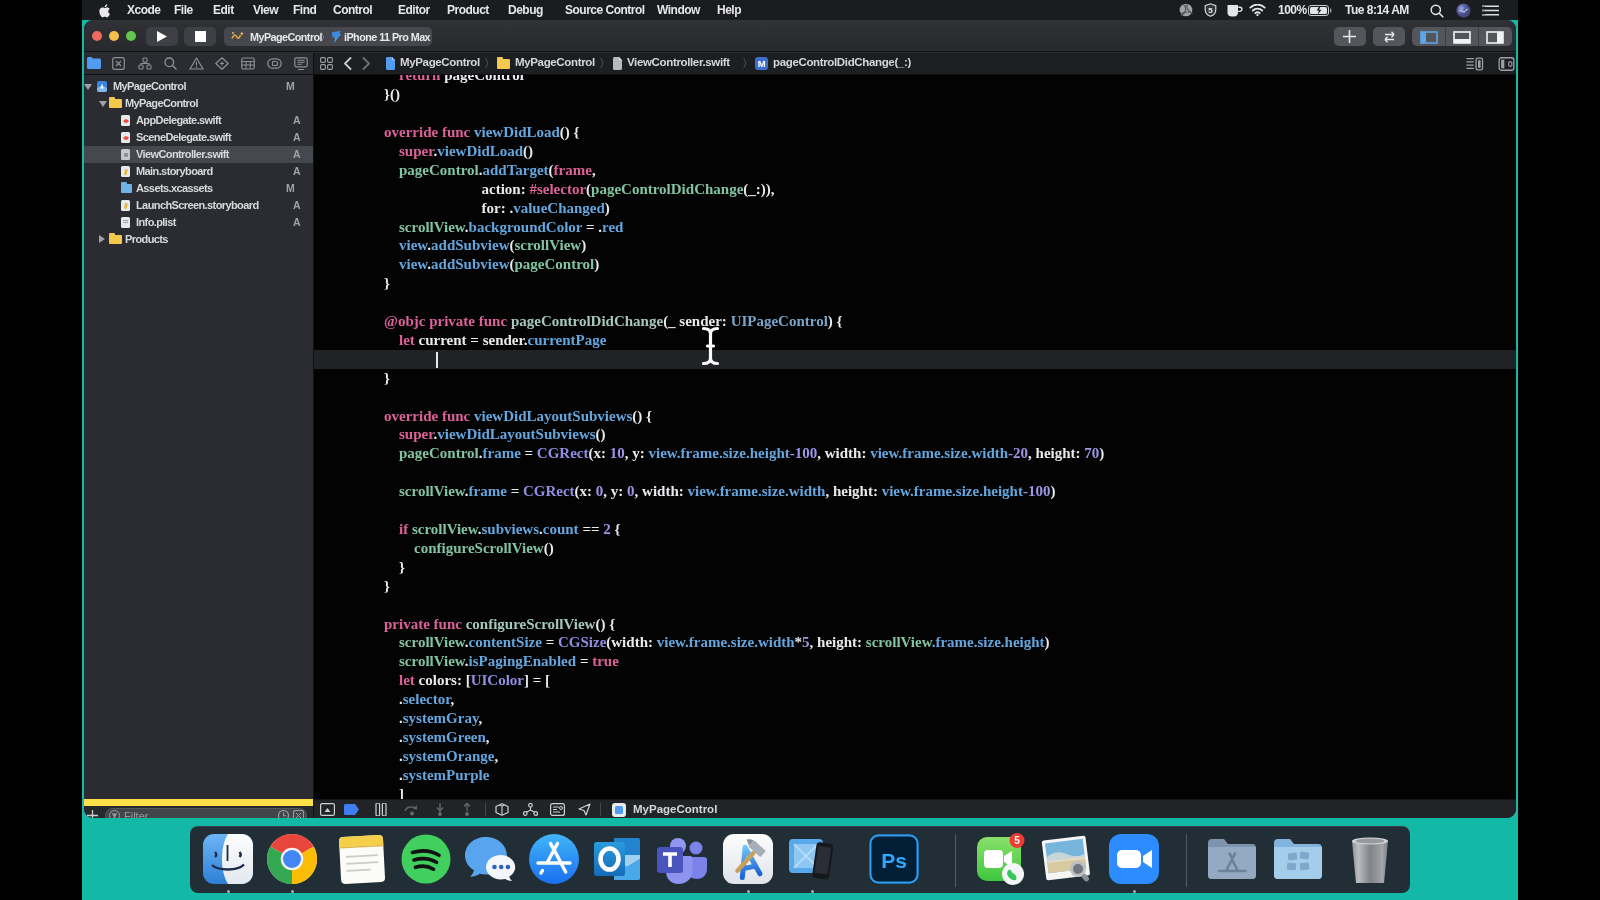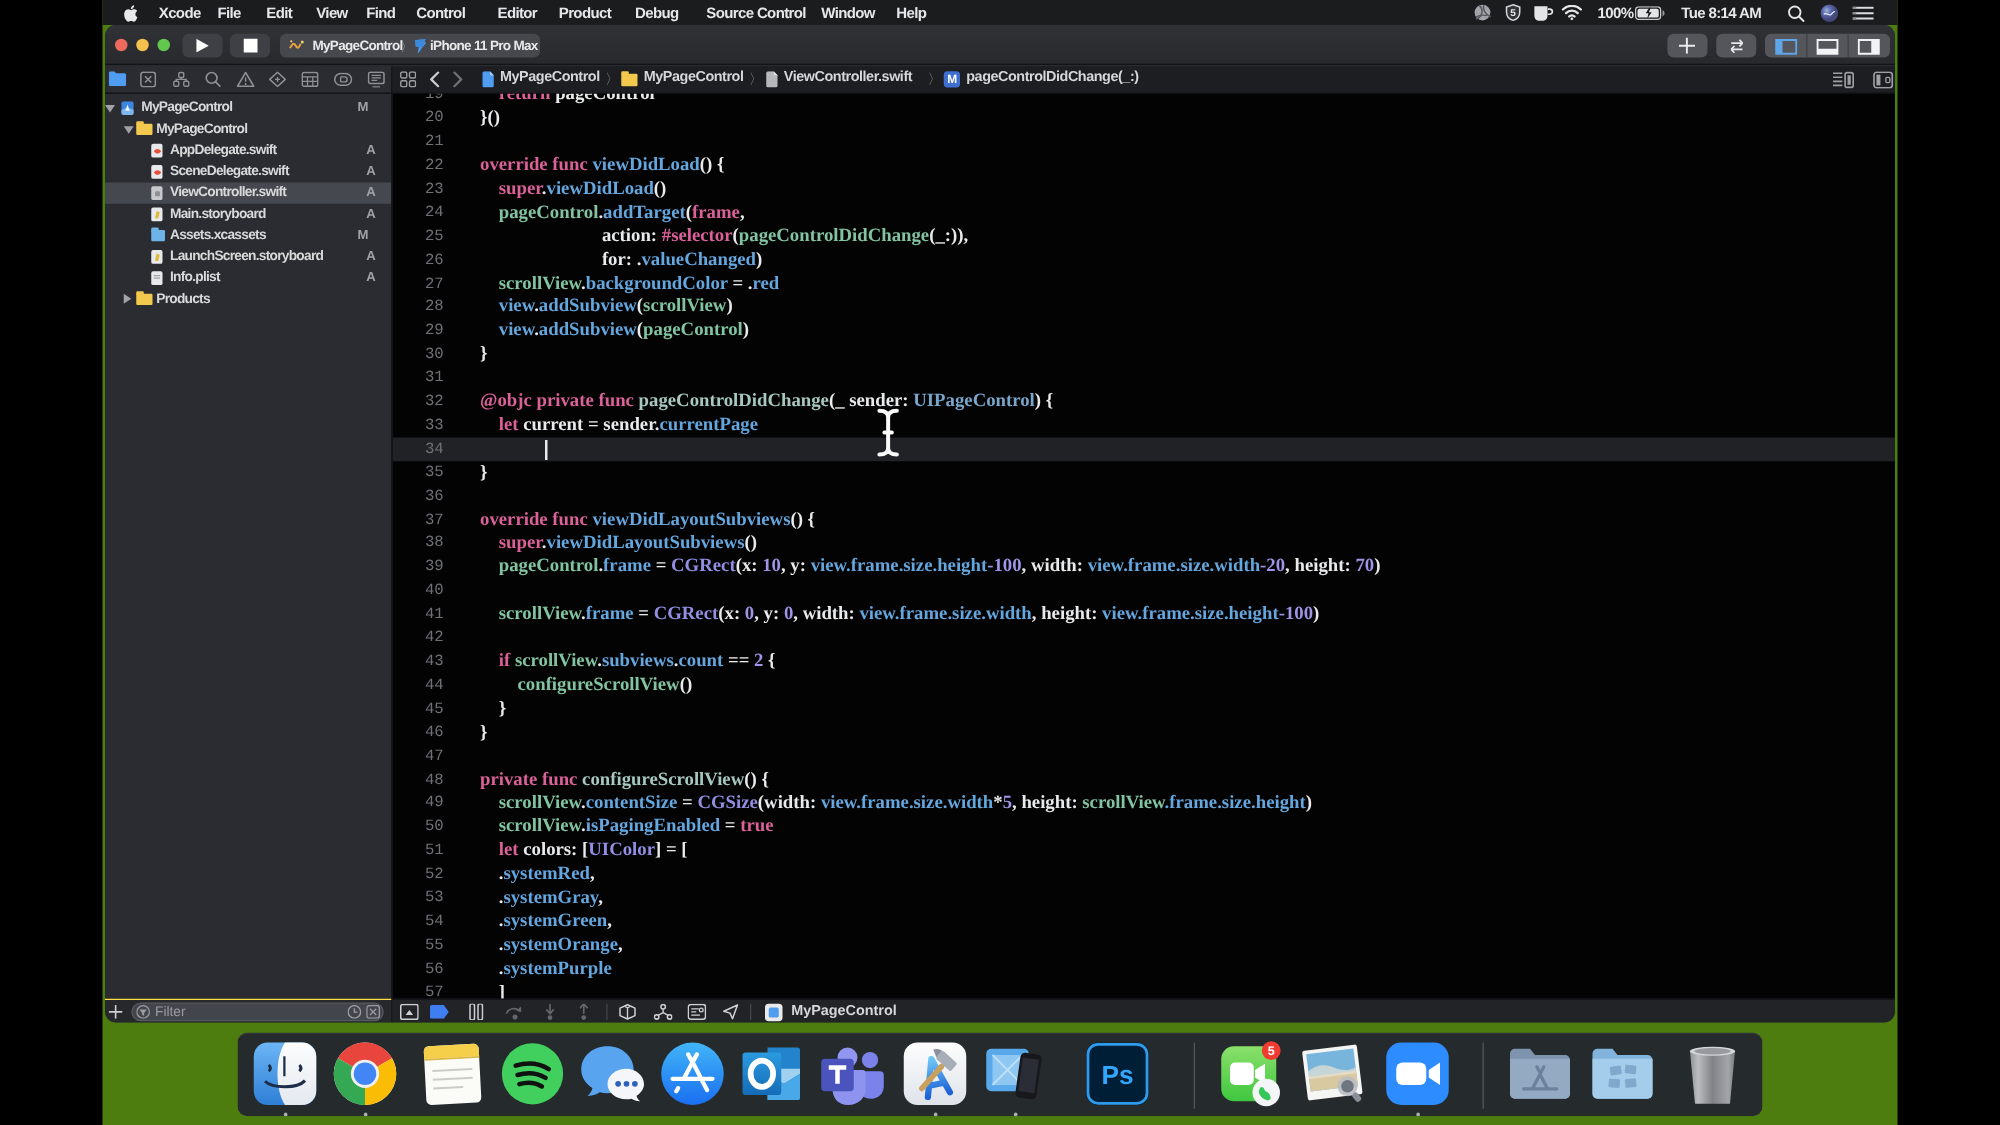--- a/index.html
+++ b/index.html
@@ -1,16 +1,16 @@
 <!DOCTYPE html>
 <html><head><meta charset="utf-8">
 <style>
 html,body{margin:0;padding:0;background:#000;width:1600px;height:900px;overflow:hidden}
 *{box-sizing:border-box}
-#content{position:absolute;left:82px;top:0;width:1436px;height:900px;background:#4d7c0f;font-family:"Liberation Sans",sans-serif}
+#content{position:absolute;left:82px;top:0;width:1436px;height:900px;background:#14b8a6;font-family:"Liberation Sans",sans-serif}
 .abs{position:absolute}
 
 #menubar{position:absolute;left:0;top:0;width:1436px;height:20px;background:#1b1c1e;color:#e6e7e9;font-size:12px}
 #menubar .mi{position:absolute;top:3px;white-space:nowrap;font-weight:600;letter-spacing:-.5px}
 
 #window{position:absolute;left:2px;top:20px;width:1432px;height:798px;border-radius:9px;overflow:hidden;background:#292b30}
 #toolbar{position:absolute;left:0;top:0;width:1432px;height:32px;background:linear-gradient(#303236,#27292d);border-bottom:1px solid #121315}
 .tl{position:absolute;top:10.5px;width:10px;height:10px;border-radius:50%}
 .tbtn{position:absolute;top:7px;height:19px;background:#3e4045;border-radius:5px}
 .pill{position:absolute;top:7px;height:19px;background:#47484e;border-radius:5px;color:#e8e9ea;font-size:10.8px;font-weight:600;letter-spacing:-.55px;white-space:nowrap}
@@ -34,21 +34,21 @@
 #jumpbar{position:absolute;left:230px;top:33px;width:1202px;height:21px;background:#1d1e22;color:#d6d7da;font-size:11.5px;font-weight:600;letter-spacing:-.35px}
 #jumpbar .jt{position:absolute;top:3px;white-space:nowrap}
 .jsep{color:#7b7d82;font-weight:400}
 
 #editor{position:absolute;left:230px;top:55px;width:1202px;height:724px;background:#030304;overflow:hidden}
 #lineh{position:absolute;left:0;width:1202px;height:19px;background:#212226}
 #gutter{position:absolute;left:0;width:41px;text-align:right;font-family:"Liberation Mono",monospace;font-size:12.5px;color:#6f7176;line-height:18.9px;white-space:pre}
 #code{position:absolute;left:55px;font-family:Liberation Serif, serif;font-size:15px;font-weight:700;line-height:18.9px;white-space:pre;color:#e9eaec}
 .k{color:#db6198}.b{color:#64a6de}.m{color:#82c4a2}.t{color:#928ee2}.u{color:#79a5c9}.n{color:#9e95e8}.d{color:#a6c8be}
 
-#filterbar{position:absolute;left:0;top:779px;width:229px;height:19px;background:#26282c;border-top:1px solid #fde047}
+#filterbar{position:absolute;left:0;top:779px;width:229px;height:19px;background:#26282c;border-top:7px solid #fde047}
 #debugbar{position:absolute;left:230px;top:779px;width:1202px;height:19px;background:#222327;border-top:1px solid #141518;color:#d6d7d9}
 
 #dock{position:absolute;left:108px;top:826px;width:1220px;height:67px;background:rgba(35,38,47,.95);border-radius:8px;border-top:1px solid rgba(255,255,255,.08)}
 .dicon{position:absolute;top:6px;width:52px;height:52px}
 .ddot{position:absolute;top:63px;width:3px;height:3px;border-radius:50%;background:#aaacb2}
 .dsep{position:absolute;top:7px;width:1px;height:53px;background:rgba(255,255,255,.22)}
 </style></head>
 <body>
 <div id="content">
   <div id="menubar">
@@ -324,59 +324,20 @@
         </svg>
       <svg class="abs" style="left:1184px;top:3.5px" width="17" height="14" viewBox="0 0 15 13">
           <rect x=".7" y=".7" width="13.6" height="11.6" rx="2" fill="none" stroke="#9ea0a5" stroke-width="1.2"></rect>
           <rect x="2.5" y="2.5" width="3" height="8" fill="#9ea0a5"></rect>
           <rect x="9.5" y="4.5" width="3" height="4" rx="1" fill="none" stroke="#9ea0a5" stroke-width="1"></rect>
         </svg>
     </div>
     <div id="hdiv"></div>
     <div id="editor">
       <div id="lineh" style="top:274.7px"></div>
-      <div id="gutter" style="top:-8.75px">19
-20
-21
-22
-23
-24
-25
-26
-27
-28
-29
-30
-31
-32
-33
-34
-35
-36
-37
-38
-39
-40
-41
-42
-43
-44
-45
-46
-47
-48
-49
-50
-51
-52
-53
-54
-55
-56
-57</div>
       <pre id="code" style="top:-8.75px;margin:0">        <span class="k">return</span> pageControl
     }()
 
     <span class="k">override</span> <span class="k">func</span> <span class="b">viewDidLoad</span>() {
         <span class="k">super</span>.<span class="b">viewDidLoad</span>()
         <span class="m">pageControl</span>.<span class="b">addTarget</span>(<span class="k">frame</span>,
                               action: <span class="k">#selector</span>(<span class="m">pageControlDidChange</span>(_:)),
                               for: .<span class="b">valueChanged</span>)
         <span class="m">scrollView</span>.<span class="b">backgroundColor</span> = .<span class="b">red</span>
         <span class="b">view</span>.<span class="b">addSubview</span>(<span class="m">scrollView</span>)
@@ -396,21 +357,21 @@
 
         <span class="k">if</span> <span class="m">scrollView</span>.<span class="b">subviews</span>.<span class="b">count</span> == <span class="n">2</span> {
             <span class="m">configureScrollView</span>()
         }
     }
 
     <span class="k">private</span> <span class="k">func</span> <span class="d">configureScrollView</span>() {
         <span class="m">scrollView</span>.<span class="b">contentSize</span> = <span class="t">CGSize</span>(width: <span class="b">view.frame.size.width</span>*<span class="n">5</span>, height: <span class="m">scrollView</span><span class="b">.frame.size.height</span>)
         <span class="m">scrollView</span>.<span class="b">isPagingEnabled</span> = <span class="k">true</span>
         <span class="k">let</span> colors: [<span class="t">UIColor</span>] = [
-        .<span class="b">systemRed</span>,
+        .<span class="b">selector</span>,
         .<span class="b">systemGray</span>,
         .<span class="b">systemGreen</span>,
         .<span class="b">systemOrange</span>,
         .<span class="b">systemPurple</span>
         ]</pre>
       <div class="abs" style="left:122px;top:277px;width:1.5px;height:16px;background:#e8e9eb"></div>
       <svg class="abs" style="left:385.5px;top:250.5px" width="21" height="40" viewBox="0 0 21 40">
           <g stroke="#fafafa" stroke-width="3.2" fill="none" stroke-linecap="round">
             <path d="M3.5 2.5c4 0 7 1.2 7 5.2v24.6c0 4-3 5.2-7 5.2M17.5 2.5c-4 0-7 1.2-7 5.2v24.6c0 4 3 5.2 7 5.2M7.5 20h6"></path>
           </g>

